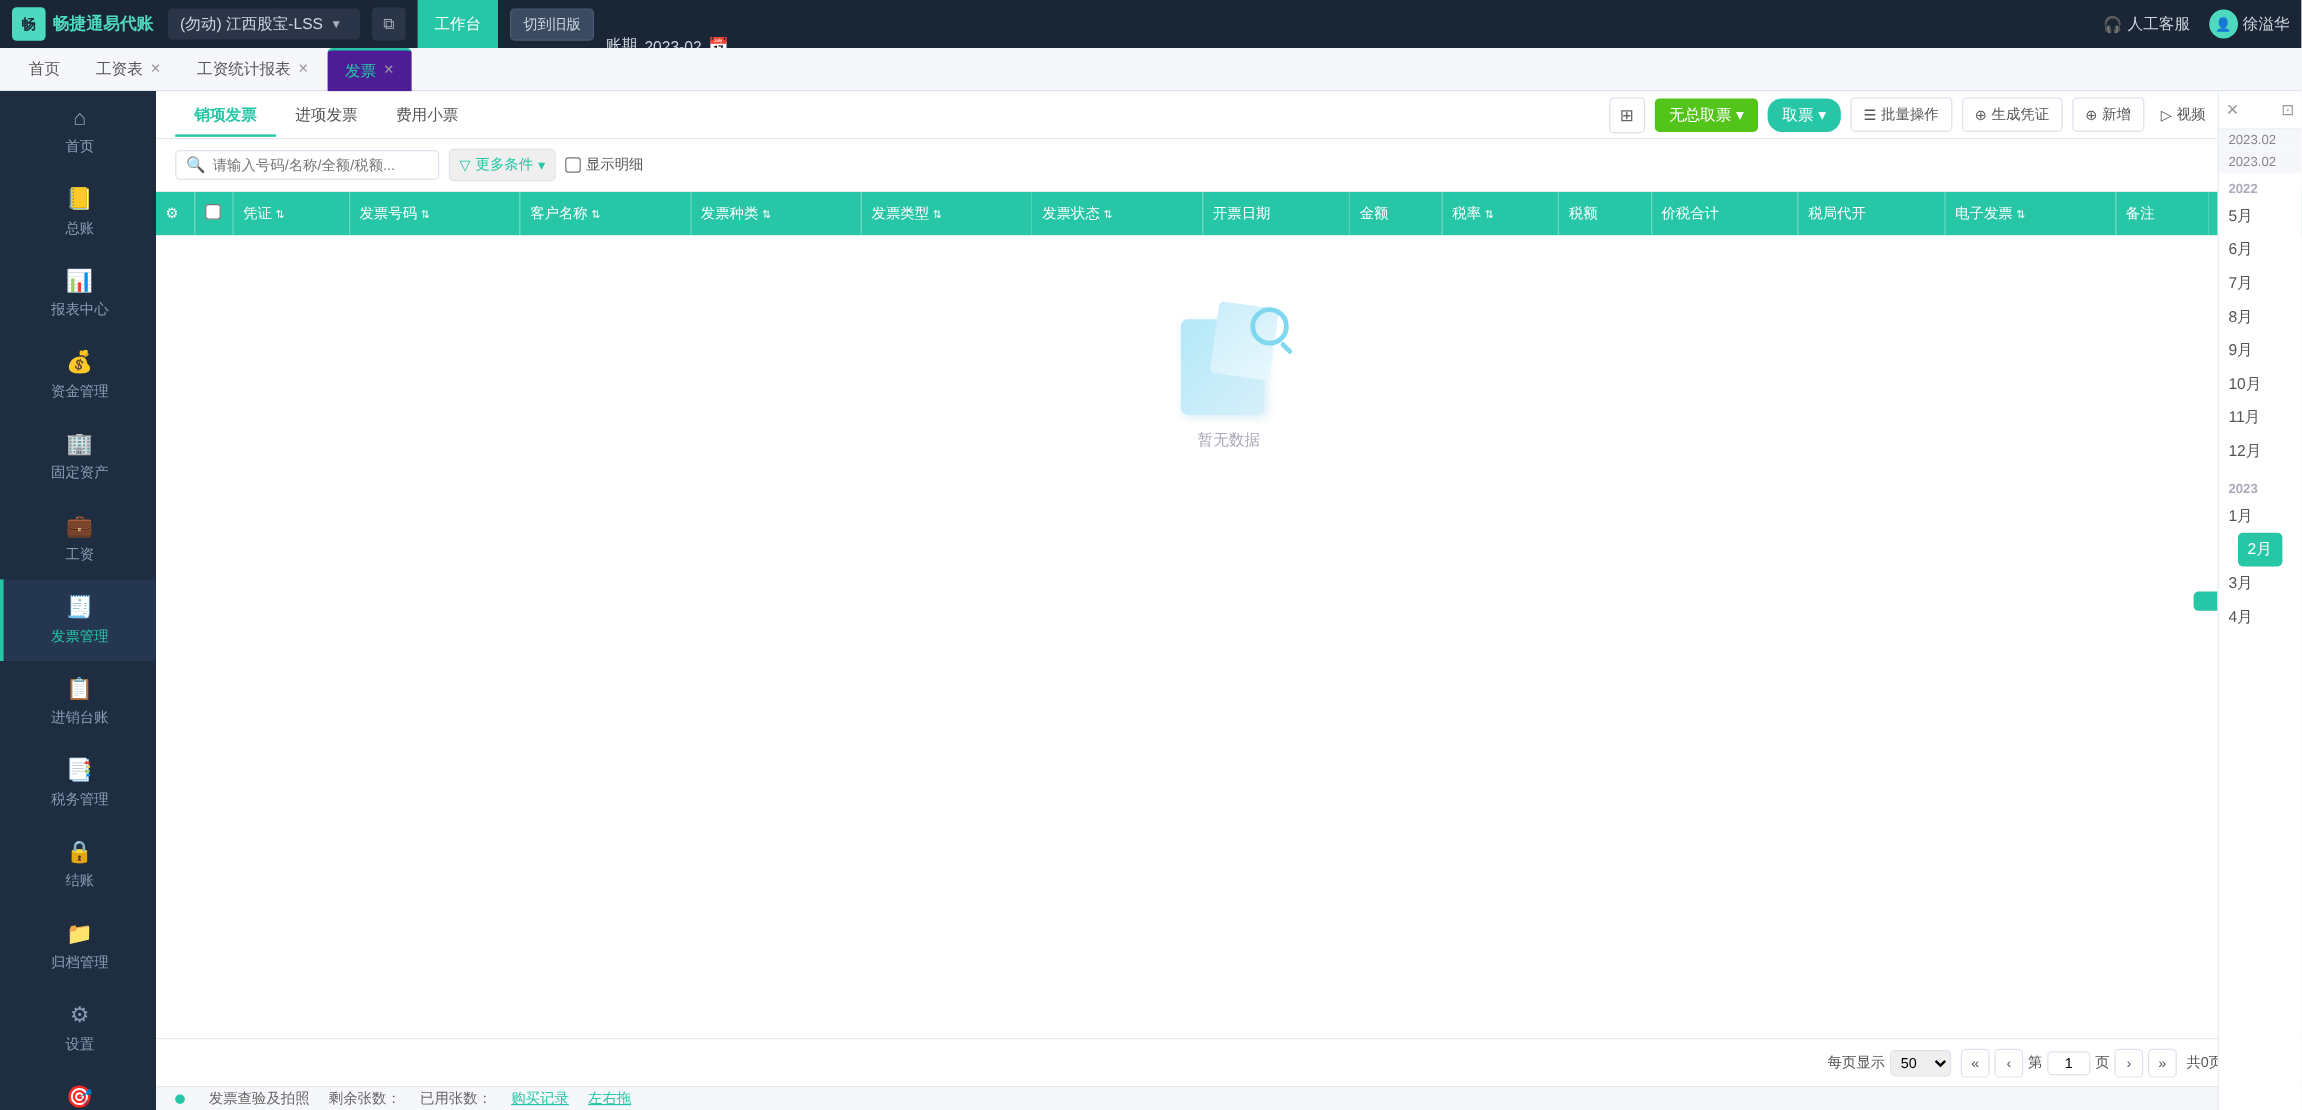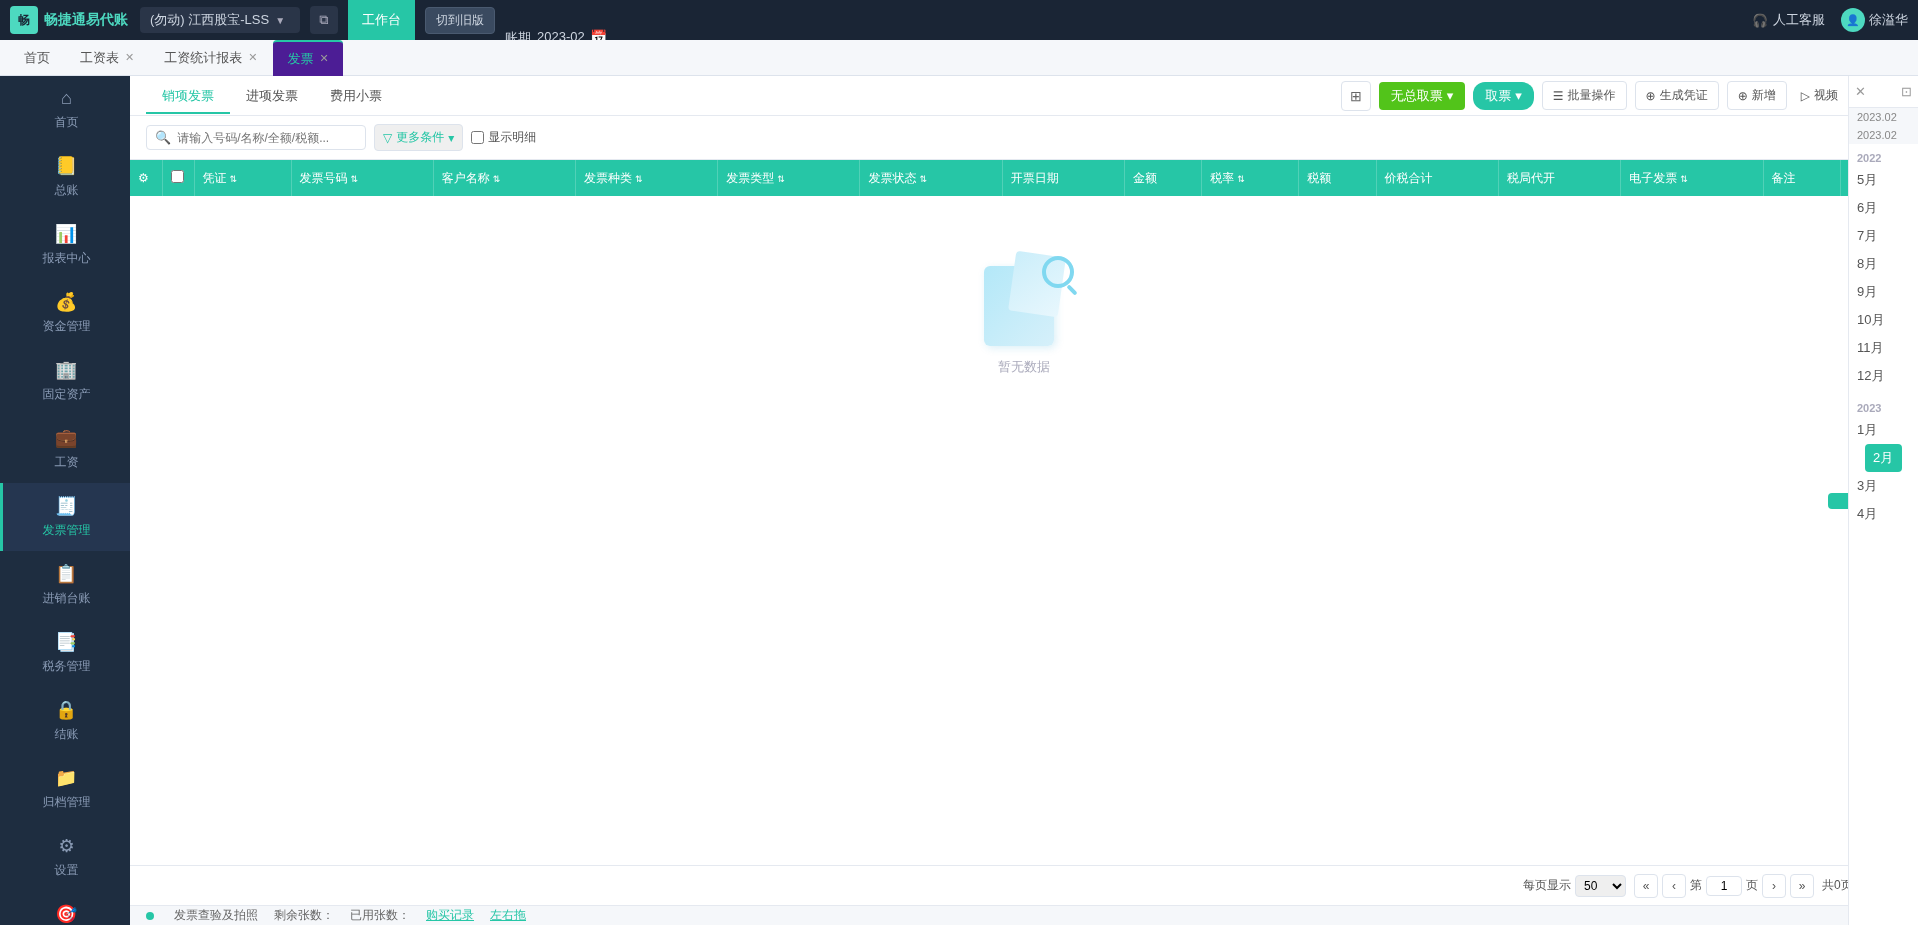--- a/index.html
+++ b/index.html
@@ -68,20 +68,21 @@
       background: #3a4a60;
       color: #cdd5e0;
       border: 1px solid #4a5a70;
       border-radius: 4px;
       padding: 4px 10px;
       font-size: 12px;
       cursor: pointer;
     }
     .period-area {
       display: flex;
+      align-items: center;
       color: #cdd5e0;
       font-size: 13px;
       gap: 6px;
       margin-top: 36px;
     }
     .period-icon { color: #4dd9c0; font-size: 14px; }
     .top-right {
       margin-left: auto;
       display: flex;
       align-items: center;
@@ -192,21 +193,21 @@
     }
     .sub-tab {
       padding: 8px 16px;
       font-size: 13px;
       color: #555;
       cursor: pointer;
       position: relative;
     }
     .sub-tab.active {
       color: #26c6a6;
-      font-weight: 400;
+      font-weight: 700;
     }
     .sub-tab.active::after {
       content: '';
       position: absolute;
       bottom: -1px;
       left: 0; right: 0;
       height: 2px;
       background: #26c6a6;
     }
 

